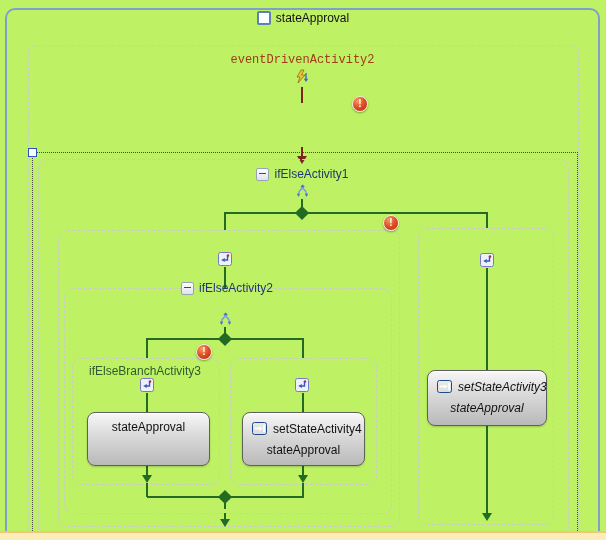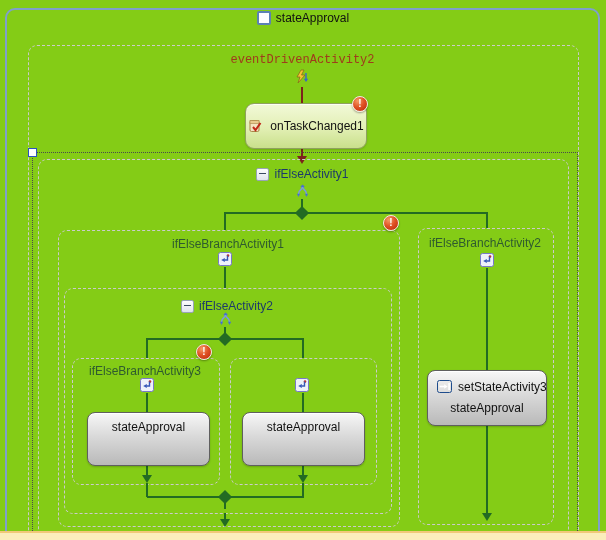--- a/index.html
+++ b/index.html
@@ -1,16 +1,16 @@
 <!DOCTYPE html>
 <html><head>
 <meta charset="utf-8">
 <style>
   html,body{margin:0;padding:0;background:#fff;}
-  #canvas{position:relative;width:606px;height:540px;overflow:hidden;background:#84cc16;
+  #canvas{position:relative;width:606px;height:540px;overflow:hidden;background:#bef264;
           font-family:"Liberation Sans",sans-serif;color:#111;}
   .abs{position:absolute;}
   .dashbox{border:1px dashed #CBCBCB;border-radius:9px;background:transparent;}
   .title-row{display:flex;align-items:center;justify-content:center;gap:5px;font-size:12px;line-height:14px;}
   .navy{color:#1C3A6B;}
   .greent{color:#2F5B2F;}
   .brick{color:#A03B1C;font-family:Liberation Mono, monospace;}
   .vline-g{width:2px;background:#236B23;}
   .hline-g{height:2px;background:#236B23;}
   .vline-r{width:2px;background:#7C241C;}
@@ -60,30 +60,20 @@
   <div class="abs icon" style="left:294px;top:69px;">
     <svg width="16" height="16" viewBox="0 0 16 16">
       <polygon points="7,1 3,8 6,8 4,14 11,6 7.5,6 10,1" fill="#F4C430" stroke="#8A6D1C" stroke-width="0.8"></polygon>
       <path d="M12 4 v6" stroke="#3A66C8" stroke-width="1.4" fill="none"></path>
       <polygon points="12,13 9.8,9.8 14.2,9.8" fill="#3A66C8"></polygon>
     </svg>
   </div>
 
   <div class="abs vline-r" style="left:301px;top:87px;height:16px;"></div>
 
-  <div class="abs taskbox" style="left:245px;top:103px;width:120px;height:44px;">
-    <span class="icon">
-      <svg width="16" height="16" viewBox="0 0 16 16">
-        <rect x="2" y="2.5" width="9" height="11" rx="1.5" fill="#F4E3C2" stroke="#A98548"></rect>
-        <rect x="2" y="2.5" width="9" height="3" fill="#E8C98E" stroke="#A98548" stroke-width="0.6"></rect>
-        <path d="M5 9 l2.5 3 5 -7" stroke="#C02818" stroke-width="2" fill="none"></path>
-      </svg>
-    </span>
-    <span>onTaskChanged1</span>
-  </div>
   <div class="abs err" style="left:352px;top:96px;">!</div>
 
   <div class="abs vline-r" style="left:301px;top:147px;height:9px;"></div>
   <div class="abs arrowhead-r" style="left:297px;top:156px;"></div>
 
   <div class="abs" style="left:32px;top:152px;width:544px;height:395px;border:1px dotted #4A4A4A;"></div>
   <div class="abs sel-handle" style="left:28px;top:148px;"></div>
 
   <div class="abs dashbox" style="left:38px;top:159px;width:529px;height:388px;"></div>
 
@@ -103,35 +93,32 @@
   </div>
 
   <div class="abs vline-g" style="left:301px;top:199px;height:14px;"></div>
   <div class="abs hline-g" style="left:225px;top:212px;width:263px;"></div>
   <div class="abs diamond" style="left:297px;top:208px;"></div>
   <div class="abs vline-g" style="left:224px;top:212px;height:18px;"></div>
   <div class="abs vline-g" style="left:486px;top:212px;height:16px;"></div>
   <div class="abs err" style="left:383px;top:215px;">!</div>
 
   <div class="abs dashbox" style="left:58px;top:230px;width:340px;height:295px;"></div>
-  <div class="abs title-row greent" style="left:58px;top:237px;width:340px;">
-    <span>ifElseBranchActivity1</span>
-  </div>
   <div class="abs icon" style="left:218px;top:252px;">
     <svg width="14" height="14" viewBox="0 0 14 14">
       <rect x="0.5" y="0.5" width="13" height="13" rx="2" fill="#EEF1FA" stroke="#7878C8"></rect>
       <circle cx="10" cy="3.6" r="1.3" fill="#C03030"></circle>
       <path d="M9.5 3.5 v4.5 h-3" stroke="#3858B8" stroke-width="1.4" fill="none"></path>
       <polygon points="3.2,8 6.8,5.9 6.8,10.1" fill="#3858B8"></polygon>
     </svg>
   </div>
   <div class="abs vline-g" style="left:224px;top:267px;height:21px;"></div>
 
   <div class="abs dashbox" style="left:64px;top:288px;width:326px;height:224px;"></div>
-  <div class="abs title-row navy" style="left:64px;top:299px;width:326px;">
+  <div class="abs title-row navy" style="left:64px;top:281px;width:326px;">
     <span class="collapse-glyph"></span>
     <span>ifElseActivity2</span>
   </div>
   <div class="abs icon" style="left:218px;top:312px;">
     <svg width="15" height="15" viewBox="0 0 15 15">
       <rect x="6.1" y="1.1" width="3" height="3" fill="#4A74C8" transform="rotate(45 7.6 2.6)"></rect>
       <path d="M7.5 3 C7.5 6, 3.5 5.5, 3.5 10" stroke="#7A9AE0" stroke-width="1.5" fill="none"></path>
       <path d="M7.5 3 C7.5 6, 11.5 5.5, 11.5 10" stroke="#7A9AE0" stroke-width="1.5" fill="none"></path>
       <polygon points="3.5,13 1.8,9.8 5.2,9.8" fill="#4A74C8"></polygon>
       <polygon points="11.5,13 9.8,9.8 13.2,9.8" fill="#4A74C8"></polygon>
@@ -169,47 +156,55 @@
     <svg width="14" height="14" viewBox="0 0 14 14">
       <rect x="0.5" y="0.5" width="13" height="13" rx="2" fill="#EEF1FA" stroke="#7878C8"></rect>
       <circle cx="10" cy="3.6" r="1.3" fill="#C03030"></circle>
       <path d="M9.5 3.5 v4.5 h-3" stroke="#3858B8" stroke-width="1.4" fill="none"></path>
       <polygon points="3.2,8 6.8,5.9 6.8,10.1" fill="#3858B8"></polygon>
     </svg>
   </div>
   <div class="abs vline-g" style="left:302px;top:393px;height:19px;"></div>
 
   <div class="abs graybox" style="left:242px;top:412px;width:121px;height:52px;">
+    <div class="row1">
+      <span class="icon">
+        <svg width="15" height="15" viewBox="0 0 15 15">
+          <rect x="0.5" y="1.5" width="14" height="12" rx="2" fill="url(#ssg)" stroke="#1E4C8C"></rect>
+          <path d="M2.5 7.5 h5" stroke="#fff" stroke-width="1.6"></path>
+          <polygon points="10.6,7.5 7.2,5.2 7.2,9.8" fill="#fff"></polygon>
+          <rect x="11.3" y="4" width="1.6" height="7" fill="#fff"></rect>
+        </svg>
+      </span>
+      <span>setStateActivity4</span>
+    </div>
     <div class="row2">stateApproval</div>
   </div>
   <div class="abs vline-g" style="left:302px;top:464px;height:12px;"></div>
   <div class="abs arrowhead-g" style="left:298px;top:475px;"></div>
 
   <div class="abs vline-g" style="left:146px;top:483px;height:14px;"></div>
   <div class="abs vline-g" style="left:302px;top:483px;height:14px;"></div>
   <div class="abs hline-g" style="left:147px;top:496px;width:157px;"></div>
   <div class="abs diamond" style="left:220px;top:492px;"></div>
   <div class="abs dashed-vline-g" style="left:224px;top:503px;height:16px;"></div>
   <div class="abs arrowhead-g" style="left:220px;top:519px;"></div>
 
   <div class="abs dashbox" style="left:418px;top:228px;width:134px;height:295px;"></div>
-  <div class="abs title-row greent" style="left:418px;top:236px;width:134px;">
-    <span>ifElseBranchActivity2</span>
-  </div>
   <div class="abs icon" style="left:480px;top:253px;">
     <svg width="14" height="14" viewBox="0 0 14 14">
       <rect x="0.5" y="0.5" width="13" height="13" rx="2" fill="#EEF1FA" stroke="#7878C8"></rect>
       <circle cx="10" cy="3.6" r="1.3" fill="#C03030"></circle>
       <path d="M9.5 3.5 v4.5 h-3" stroke="#3858B8" stroke-width="1.4" fill="none"></path>
       <polygon points="3.2,8 6.8,5.9 6.8,10.1" fill="#3858B8"></polygon>
     </svg>
   </div>
   <div class="abs vline-g" style="left:486px;top:268px;height:102px;"></div>
 
-  <div class="abs graybox" style="left:427px;top:370px;width:118px;height:54px;">
+  <div class="abs graybox" style="left:427px;top:370px;width:118px;height:54px;font-style:italic;">
     <div class="row1">
       <span class="icon">
         <svg width="15" height="15" viewBox="0 0 15 15">
           <rect x="0.5" y="1.5" width="14" height="12" rx="2" fill="url(#ssg)" stroke="#1E4C8C"></rect>
           <path d="M2.5 7.5 h5" stroke="#fff" stroke-width="1.6"></path>
           <polygon points="10.6,7.5 7.2,5.2 7.2,9.8" fill="#fff"></polygon>
           <rect x="11.3" y="4" width="1.6" height="7" fill="#fff"></rect>
         </svg>
       </span>
       <span>setStateActivity3</span>

